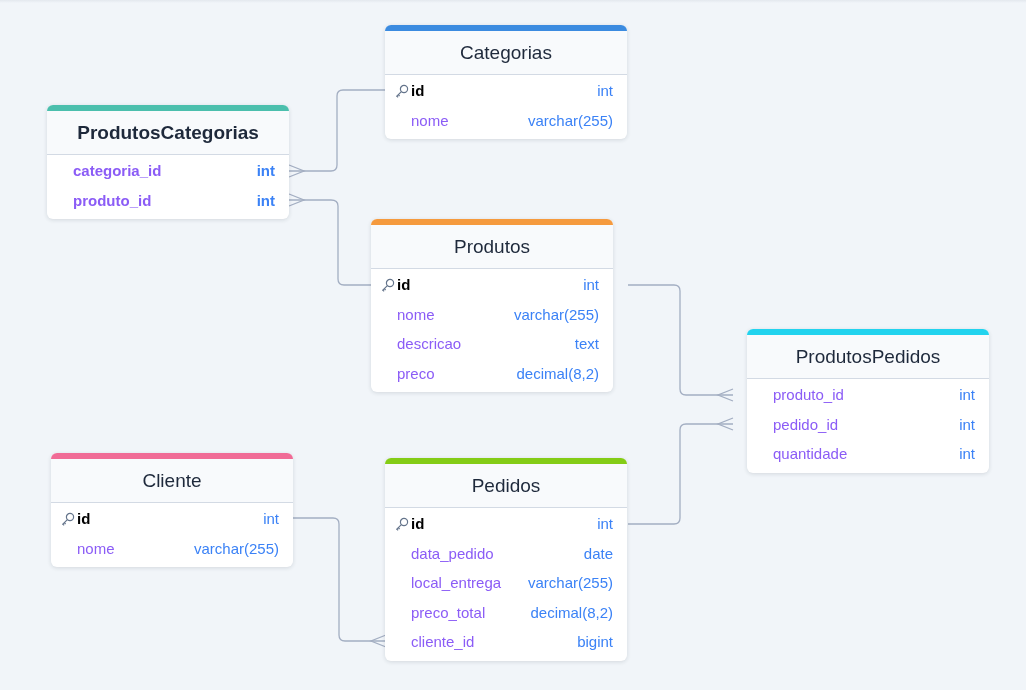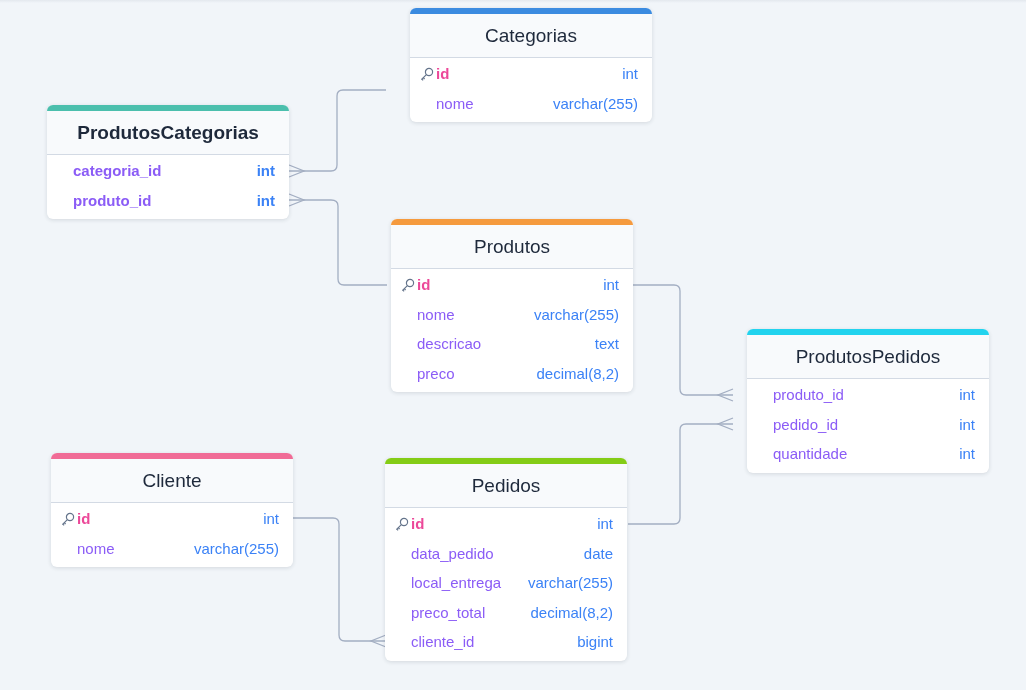--- a/index.html
+++ b/index.html
@@ -31,21 +31,21 @@
     font-size: 19px; color: #1e293b;
   }
   .table .rows { padding: 1px 0 4px 0; }
   .row {
     height: 29.5px; display: flex; align-items: center;
     padding: 0 14px 0 10px; font-size: 15px;
   }
   .row .key { width: 15px; height: 15px; margin-right: 1px; display: inline-flex; align-items: center; }
   .row .nokey { width: 15px; margin-right: 1px; display: inline-block; }
   .row .fname { color: #8b5cf6; flex: 1; }
-  .row .fname.pk { font-weight: bold; color: #ec4899; }
+  .row .fname.pk { font-weight: bold; color: #000000; }
   .row .ftype { color: #3b82f6; }
 </style>
 </head>
 <body>
 
 <div class="topshade"></div>
 
 <svg class="links" xmlns="http://www.w3.org/2000/svg">
 
   <g>
@@ -67,21 +67,21 @@
     <path class="link" d="M628 524 H674 Q680 524 680 518 V430 Q680 424 686 424 H733"></path>
     <path class="link" d="M733 418 L718 424 L733 430"></path>
   </g>
 
   <g>
     <path class="link" d="M292 518 H333 Q339 518 339 524 V635 Q339 641 345 641 H386"></path>
     <path class="link" d="M386 635 L371 641 L386 647"></path>
   </g>
 </svg>
 
-<div class="table" style="left:385px; top:8px;margin-left:25px;">
+<div class="table" style="left:385px; top:25px;">
   <div class="bar" style="background:#3b8be0;"></div>
   <div class="header">Categorias</div>
   <div class="rows">
     <div class="row">
       <span class="key">
           <svg width="14" height="14" viewBox="0 0 14 14">
             <circle cx="9" cy="5" r="3.6" fill="none" stroke="#64748b" stroke-width="1.2"></circle>
             <path d="M6.4 7.6 L1.8 12.2 L3.2 13.2 M3.3 10.7 L4.6 12" fill="none" stroke="#64748b" stroke-width="1.2"></path>
           </svg>
         </span>
@@ -106,21 +106,21 @@
       <span class="ftype">int</span>
     </div>
     <div class="row">
       <span class="nokey"></span>
       <span class="fname">produto_id</span>
       <span class="ftype">int</span>
     </div>
   </div>
 </div>
 
-<div class="table" style="left:391px; top:219px;">
+<div class="table" style="left:371px; top:219px;">
   <div class="bar" style="background:#f59a3e;"></div>
   <div class="header">Produtos</div>
   <div class="rows">
     <div class="row">
       <span class="key">
           <svg width="14" height="14" viewBox="0 0 14 14">
             <circle cx="9" cy="5" r="3.6" fill="none" stroke="#64748b" stroke-width="1.2"></circle>
             <path d="M6.4 7.6 L1.8 12.2 L3.2 13.2 M3.3 10.7 L4.6 12" fill="none" stroke="#64748b" stroke-width="1.2"></path>
           </svg>
         </span>

